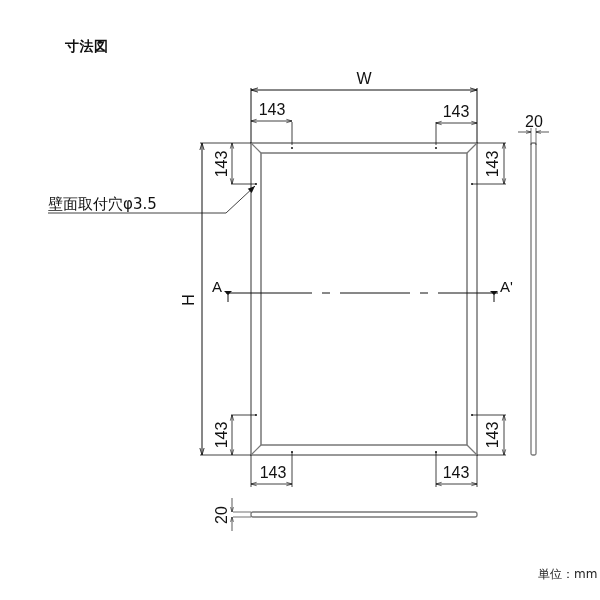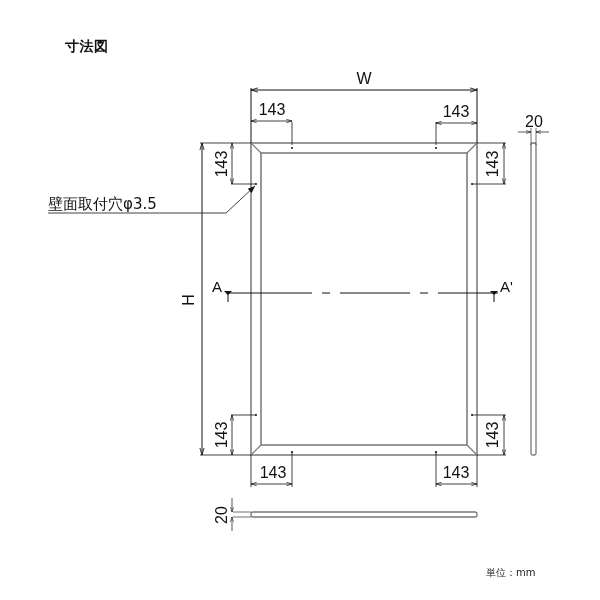--- a/index.html
+++ b/index.html
@@ -1,18 +1,18 @@
 <!DOCTYPE html>
 <html><head>
   <meta charset="utf-8">
   <style>
     html, body { margin: 0; padding: 0; background: #ffffff; }
     body { width: 600px; height: 600px; position: relative; overflow: hidden; font-family: "DejaVu Sans", sans-serif; }
     .title { position: absolute; left: 37px; top: 38px; font-size: 14px; font-weight: bold; color: #111; letter-spacing: 0.5px; margin-left: 28px; }
-    .unit { position: absolute; left: 486px; top: 566px; font-size: 10px; color: #222; }
+    .unit { position: absolute; left: 538px; top: 566px; font-size: 12px; color: #222; }
     svg { position: absolute; left: 0; top: 0; }
     .dim { font-family: "Liberation Sans Narrow", "Liberation Sans", sans-serif; fill: #111; }
   </style>
 </head>
 <body>
 
 <div class="title">寸法図</div>
 
 <svg width="600" height="600" viewBox="0 0 600 600">
   <defs>

